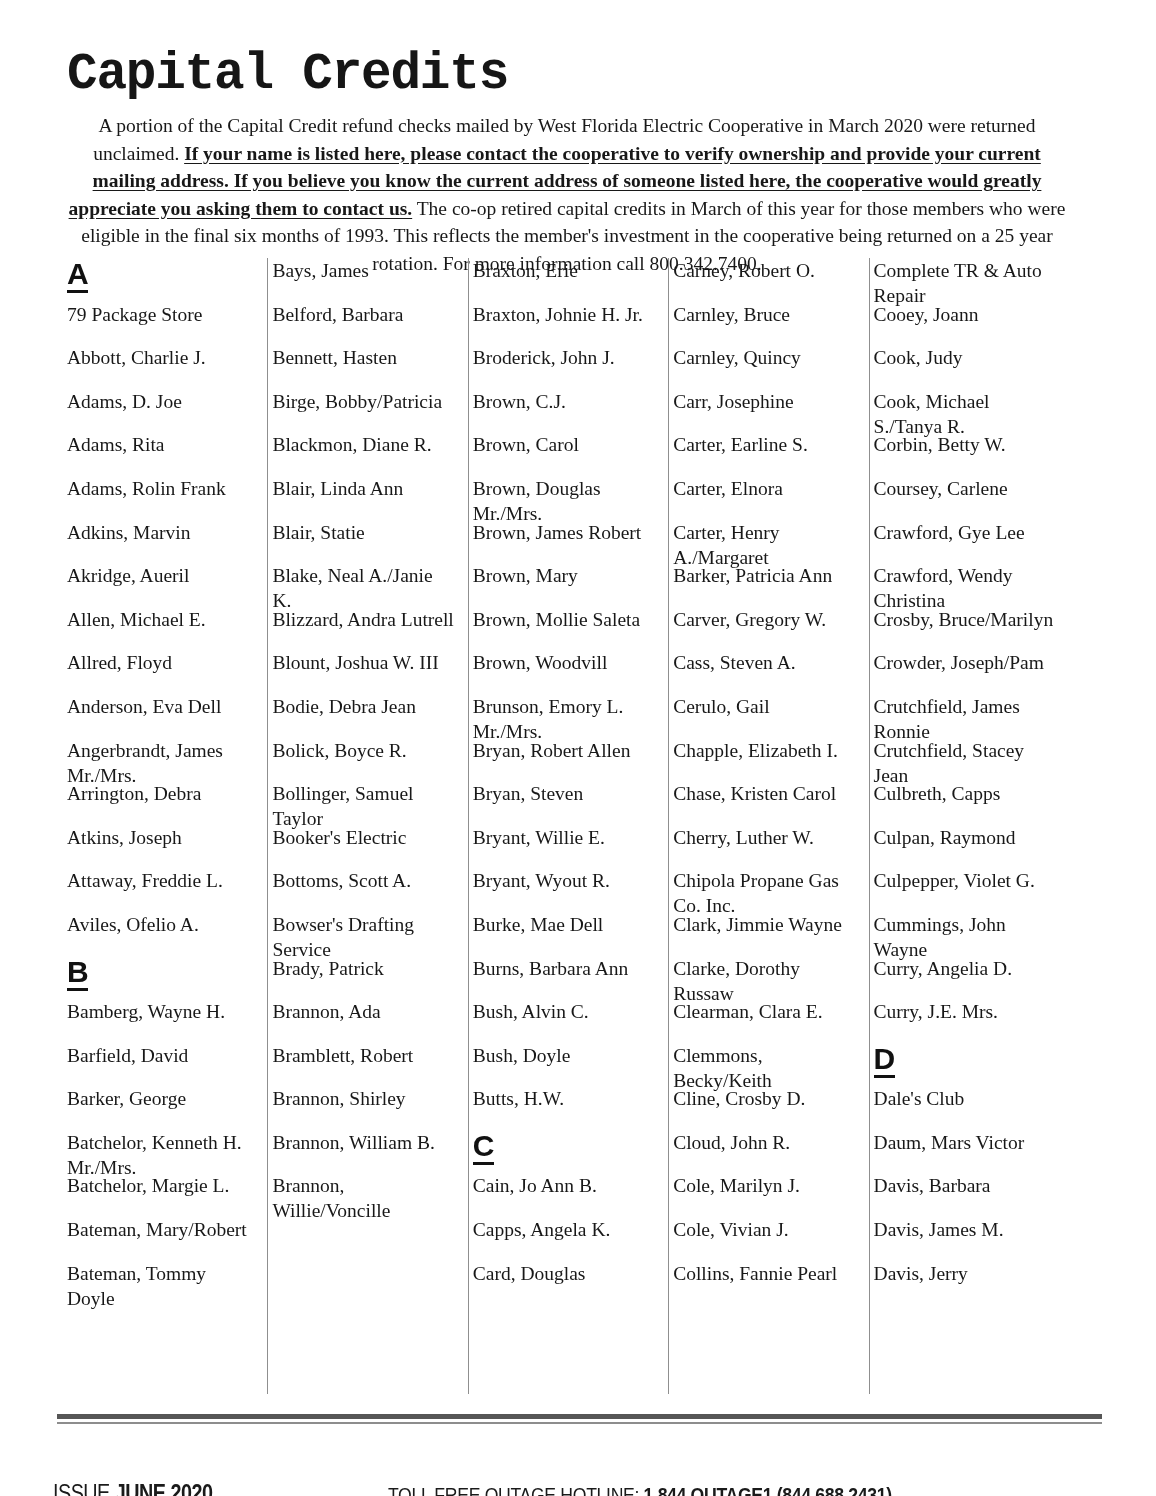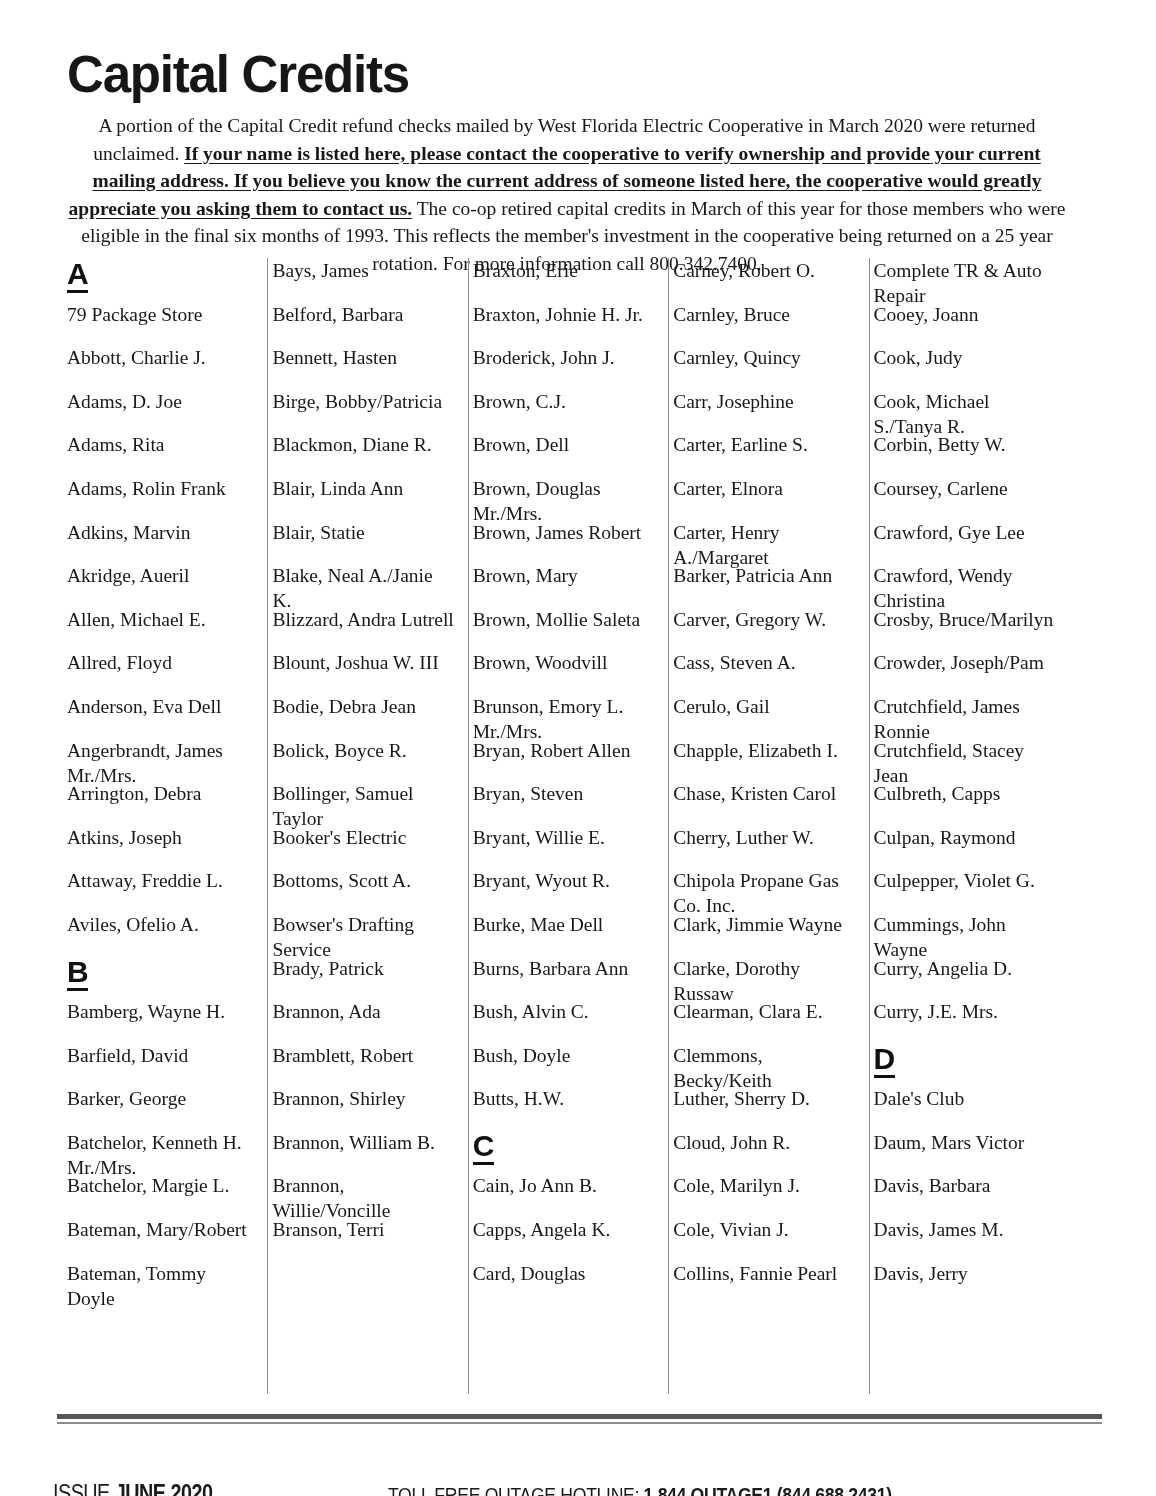--- a/index.html
+++ b/index.html
@@ -24,21 +24,21 @@
   }
 
   
   .masthead {
     position: absolute;
     left: 67px;
     top: 46px;
     width: 1000px;
   }
   .page-title {
-    font-family: Liberation Sans, sans-serif;
+    font-family: Liberation Mono, monospace;
     font-weight: bold;
     font-size: 51px;
     line-height: 58px;
     letter-spacing: -1.2px;
     color: #161616;
     margin: 0 0 8px 0;
   }
   .intro {
     font-family: "Liberation Serif", "DejaVu Serif", serif;
     font-size: 19.5px;
@@ -212,28 +212,27 @@
         <div class="entry">Bollinger, Samuel Taylor</div>
         <div class="entry">Booker's Electric</div>
         <div class="entry">Bottoms, Scott A.</div>
         <div class="entry">Bowser's Drafting Service</div>
         <div class="entry">Brady, Patrick</div>
         <div class="entry">Brannon, Ada</div>
         <div class="entry">Bramblett, Robert</div>
         <div class="entry">Brannon, Shirley</div>
         <div class="entry">Brannon, William B.</div>
         <div class="entry">Brannon, Willie/Voncille</div>
-        <div class="entry">Branson, Terri</div>
       </div>
       <div class="col">
         <div class="entry">Braxton, Erie</div>
         <div class="entry">Braxton, Johnie H. Jr.</div>
         <div class="entry">Broderick, John J.</div>
         <div class="entry">Brown, C.J.</div>
-        <div class="entry">Brown, Dell</div>
+        <div class="entry">Brown, Carol</div>
         <div class="entry">Brown, Douglas Mr./Mrs.</div>
         <div class="entry">Brown, James Robert</div>
         <div class="entry">Brown, Mary</div>
         <div class="entry">Brown, Mollie Saleta</div>
         <div class="entry">Brown, Woodvill</div>
         <div class="entry">Brunson, Emory L. Mr./Mrs.</div>
         <div class="entry">Bryan, Robert Allen</div>
         <div class="entry">Bryan, Steven</div>
         <div class="entry">Bryant, Willie E.</div>
         <div class="entry">Bryant, Wyout R.</div>
@@ -260,21 +259,21 @@
         <div class="entry">Cass, Steven A.</div>
         <div class="entry">Cerulo, Gail</div>
         <div class="entry">Chapple, Elizabeth I.</div>
         <div class="entry">Chase, Kristen Carol</div>
         <div class="entry">Cherry, Luther W.</div>
         <div class="entry">Chipola Propane Gas Co. Inc.</div>
         <div class="entry">Clark, Jimmie Wayne</div>
         <div class="entry">Clarke, Dorothy Russaw</div>
         <div class="entry">Clearman, Clara E.</div>
         <div class="entry">Clemmons, Becky/Keith</div>
-        <div class="entry">Luther, Sherry D.</div>
+        <div class="entry">Cline, Crosby D.</div>
         <div class="entry">Cloud, John R.</div>
         <div class="entry">Cole, Marilyn J.</div>
         <div class="entry">Cole, Vivian J.</div>
         <div class="entry">Collins, Fannie Pearl</div>
       </div>
       <div class="col">
         <div class="entry">Complete TR &amp; Auto Repair</div>
         <div class="entry">Cooey, Joann</div>
         <div class="entry">Cook, Judy</div>
         <div class="entry">Cook, Michael S./Tanya R.</div>

